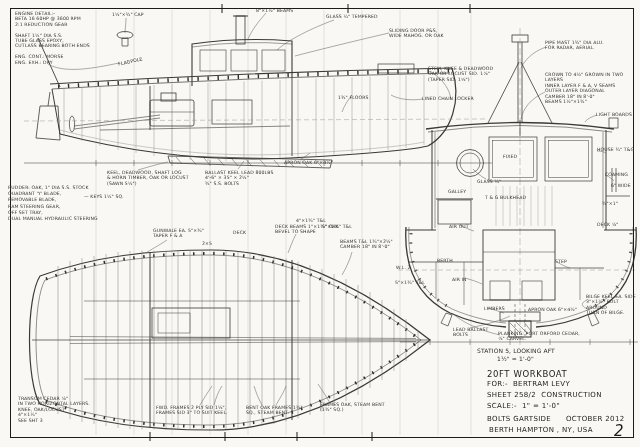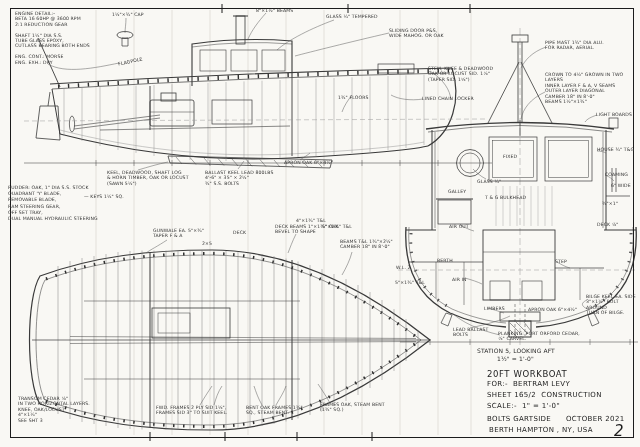--- a/index.html
+++ b/index.html
@@ -219,20 +219,20 @@
 FRAMES SID 3" TO SUIT KEEL.</div>
   <div class="lbl" style="left:246px;top:405px">BENT OAK FRAMES 1¾"
 SQ., STEAM BENT.</div>
   <div class="lbl" style="left:320px;top:402px">FRAMES OAK, STEAM BENT
 (1¾" SQ.)</div>
 
   <div class="lbl cap" style="left:477px;top:347px">STATION 5, LOOKING AFT</div>
   <div class="lbl cap" style="left:497px;top:355px">1½" = 1'-0"</div>
   <div class="tb tb-title" style="left:487px;top:369px">20FT WORKBOAT</div>
   <div class="tb" style="left:487px;top:380px">FOR:-  BERTRAM LEVY</div>
-  <div class="tb" style="left:487px;top:391px">SHEET 165/2  CONSTRUCTION</div>
+  <div class="tb" style="left:487px;top:391px">SHEET 258/2  CONSTRUCTION</div>
   <div class="tb" style="left:487px;top:402px">SCALE:-  1" = 1'-0"</div>
   <div class="tb" style="left:487px;top:415px">BOLTS GARTSIDE</div>
-  <div class="tb" style="left:566px;top:415px">OCTOBER 2021</div>
+  <div class="tb" style="left:566px;top:415px">OCTOBER 2012</div>
   <div class="tb" style="left:489px;top:426px">BERTH HAMPTON , NY, USA</div>
   <div class="pg" style="left:614px;top:422px">2</div>
 
 </div>
 
 </body></html>

